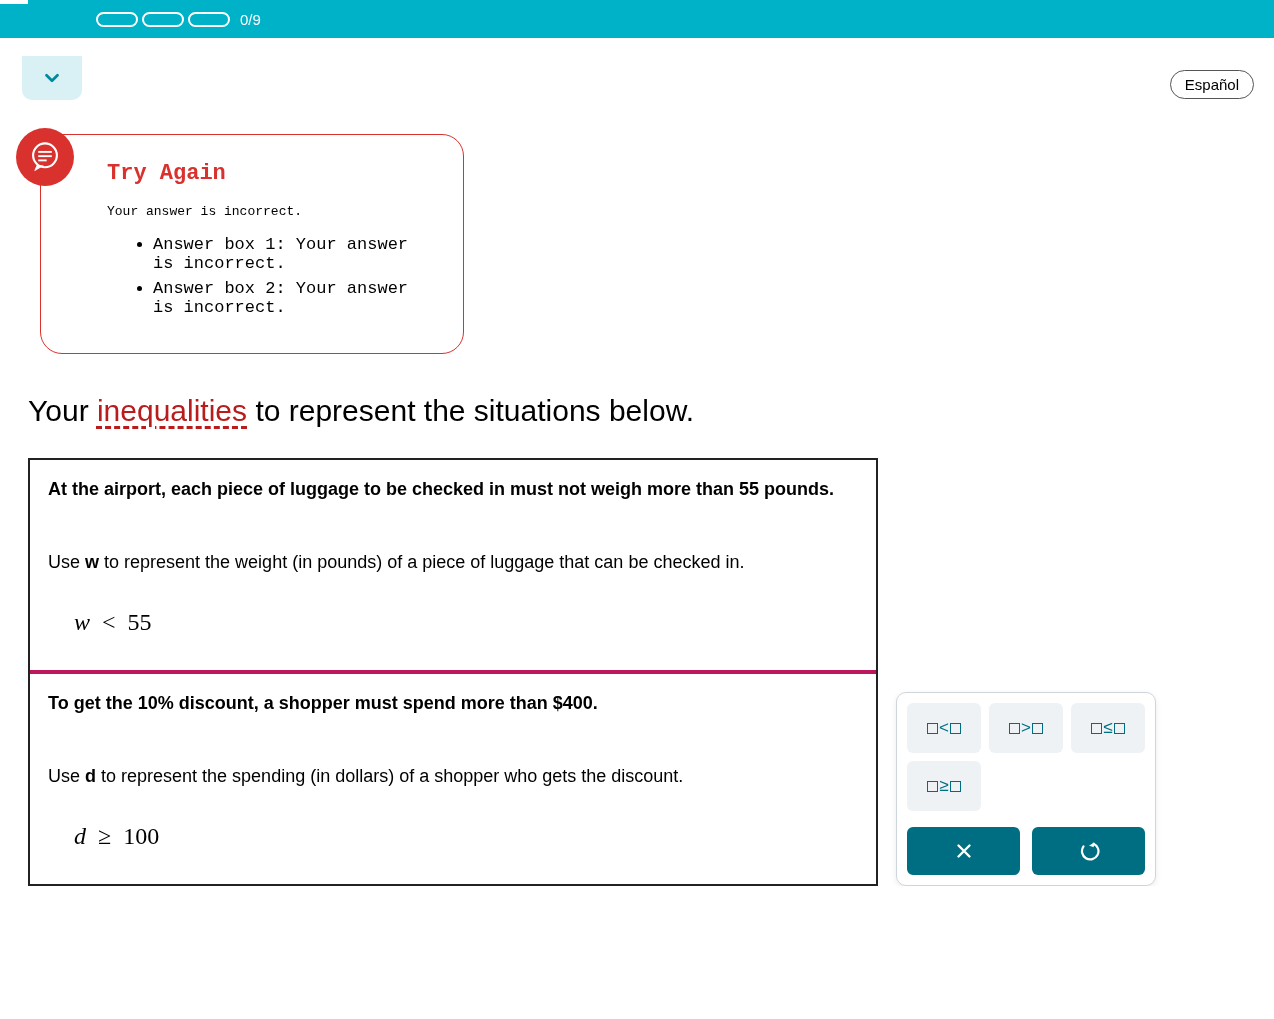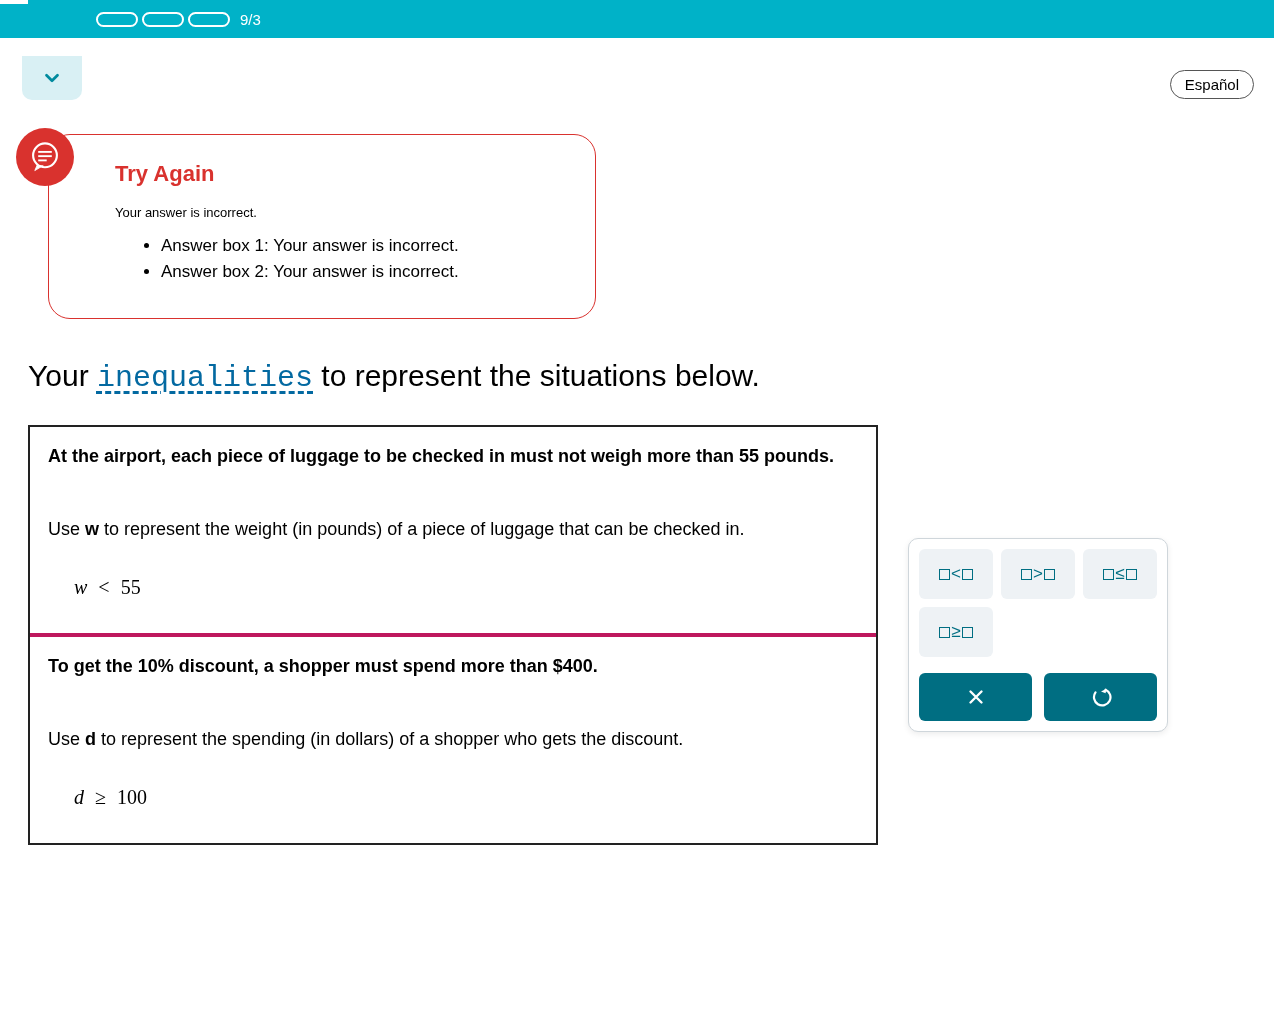--- a/index.html
+++ b/index.html
@@ -14,37 +14,37 @@
 .subheader { display: flex; justify-content: space-between; align-items: flex-start; padding: 18px 20px 0 0; }
 .dropdown-btn { background: #d9f0f4; width: 60px; height: 44px; border-radius: 0 0 10px 10px; display: flex; align-items: center; justify-content: center; margin-left: 22px; cursor: pointer; }
 .dropdown-btn svg { width: 22px; height: 22px; }
 .lang-btn { border: 1.5px solid #555; border-radius: 18px; padding: 5px 14px; font-size: 15px; background: #fff; cursor: pointer; margin-top: 14px; }
 
 .content { padding: 0 28px; }
 
 .feedback-area { position: relative; margin-top: 34px; }
 .feedback-icon { position: absolute; left: -12px; top: -6px; width: 58px; height: 58px; border-radius: 50%; background: #d9322e; display: flex; align-items: center; justify-content: center; z-index: 2; }
 .feedback-icon svg { width: 34px; height: 34px; }
-.feedback-box { border: 1.5px solid #d9322e; border-radius: 22px; margin-left: 20px; width: 548px; padding: 26px 30px 30px 66px; }
+.feedback-box { border: 1.5px solid #d9322e; border-radius: 22px; margin-left: 12px; width: 424px; padding: 26px 30px 30px 66px; font-family: Liberation Mono, monospace; }
 .feedback-title { color: #d9322e; font-size: 22px; font-weight: bold; margin-bottom: 18px; }
 .feedback-sub { font-size: 13px; margin-bottom: 16px; }
 .feedback-box ul { padding-left: 46px; }
 .feedback-box li { font-size: 17px; margin-bottom: 6px; }
 
 .question-title { font-size: 30px; margin: 40px 0 30px 0; }
-.keyword { color: #0369a1; text-decoration: underline; text-decoration-style: dashed; text-underline-offset: 5px; cursor: pointer; font-family: Liberation Mono, monospace; }
+.keyword { color: #b91c1c; text-decoration: underline; text-decoration-style: dashed; text-underline-offset: 5px; cursor: pointer; }
 
-.work-row { display: flex; gap: 30px; align-items: center; }
+.work-row { display: flex; gap: 18px; align-items: flex-end; }
 .problems { border: 2px solid #222; width: 850px; }
 .problem { padding: 16px 18px 26px 18px; }
 .problem + .problem { border-top: 4px solid #be185d; }
 .prob-bold { font-weight: bold; font-size: 18px; line-height: 1.45; }
 .prob-text { font-size: 18px; line-height: 1.45; margin-top: 47px; }
 .prob-text b { font-weight: bold; }
-.answer { font-family: 'Times New Roman', serif; font-style: italic; font-size: 20px; margin: 34px 0 8px 26px; }
+.answer { font-family: 'Times New Roman', serif; font-style: italic; font-size: 24px; margin: 34px 0 8px 26px; }
 .answer .sym { font-style: normal; margin: 0 6px; }
 .answer .num { font-style: normal; }
 
 .toolpanel { width: 260px; border: 1px solid #cfd6db; border-radius: 10px; padding: 10px; box-shadow: 0 2px 6px rgba(0,0,0,0.08); background: #fff; }
 .tool-row { display: flex; gap: 8px; margin-bottom: 8px; }
 .op-btn { flex: 1; height: 50px; background: #eef2f5; border: none; border-radius: 6px; font-size: 17px; color: #006e82; cursor: pointer; display: flex; align-items: center; justify-content: center; font-family: Arial, sans-serif; }
 .op-btn .sq { display: inline-block; width: 11px; height: 11px; border: 1.5px solid #006e82; margin: 0 1px; vertical-align: -1px; }
 .action-row { display: flex; gap: 12px; margin-top: 16px; }
 .action-btn { flex: 1; height: 48px; background: #006e82; border: none; border-radius: 6px; color: #fff; cursor: pointer; display: flex; align-items: center; justify-content: center; }
 .action-btn svg { width: 22px; height: 22px; }
@@ -52,21 +52,21 @@
 </head>
 <body>
 
 <div class="topbar">
   <div class="topbar-active"></div>
   <div class="progress-pills">
     <div class="pill"></div>
     <div class="pill"></div>
     <div class="pill"></div>
   </div>
-  <span class="progress-text">9/3</span>
+  <span class="progress-text">0/9</span>
 </div>
 
 <div class="subheader">
   <div class="dropdown-btn">
     <svg viewBox="0 0 24 24">
         <path d="M6 9l6 6 6-6" stroke="#008a9e" stroke-width="3" fill="none" stroke-linecap="round" stroke-linejoin="round"></path>
       </svg>
   </div>
   <button class="lang-btn">Español</button>
 </div>

